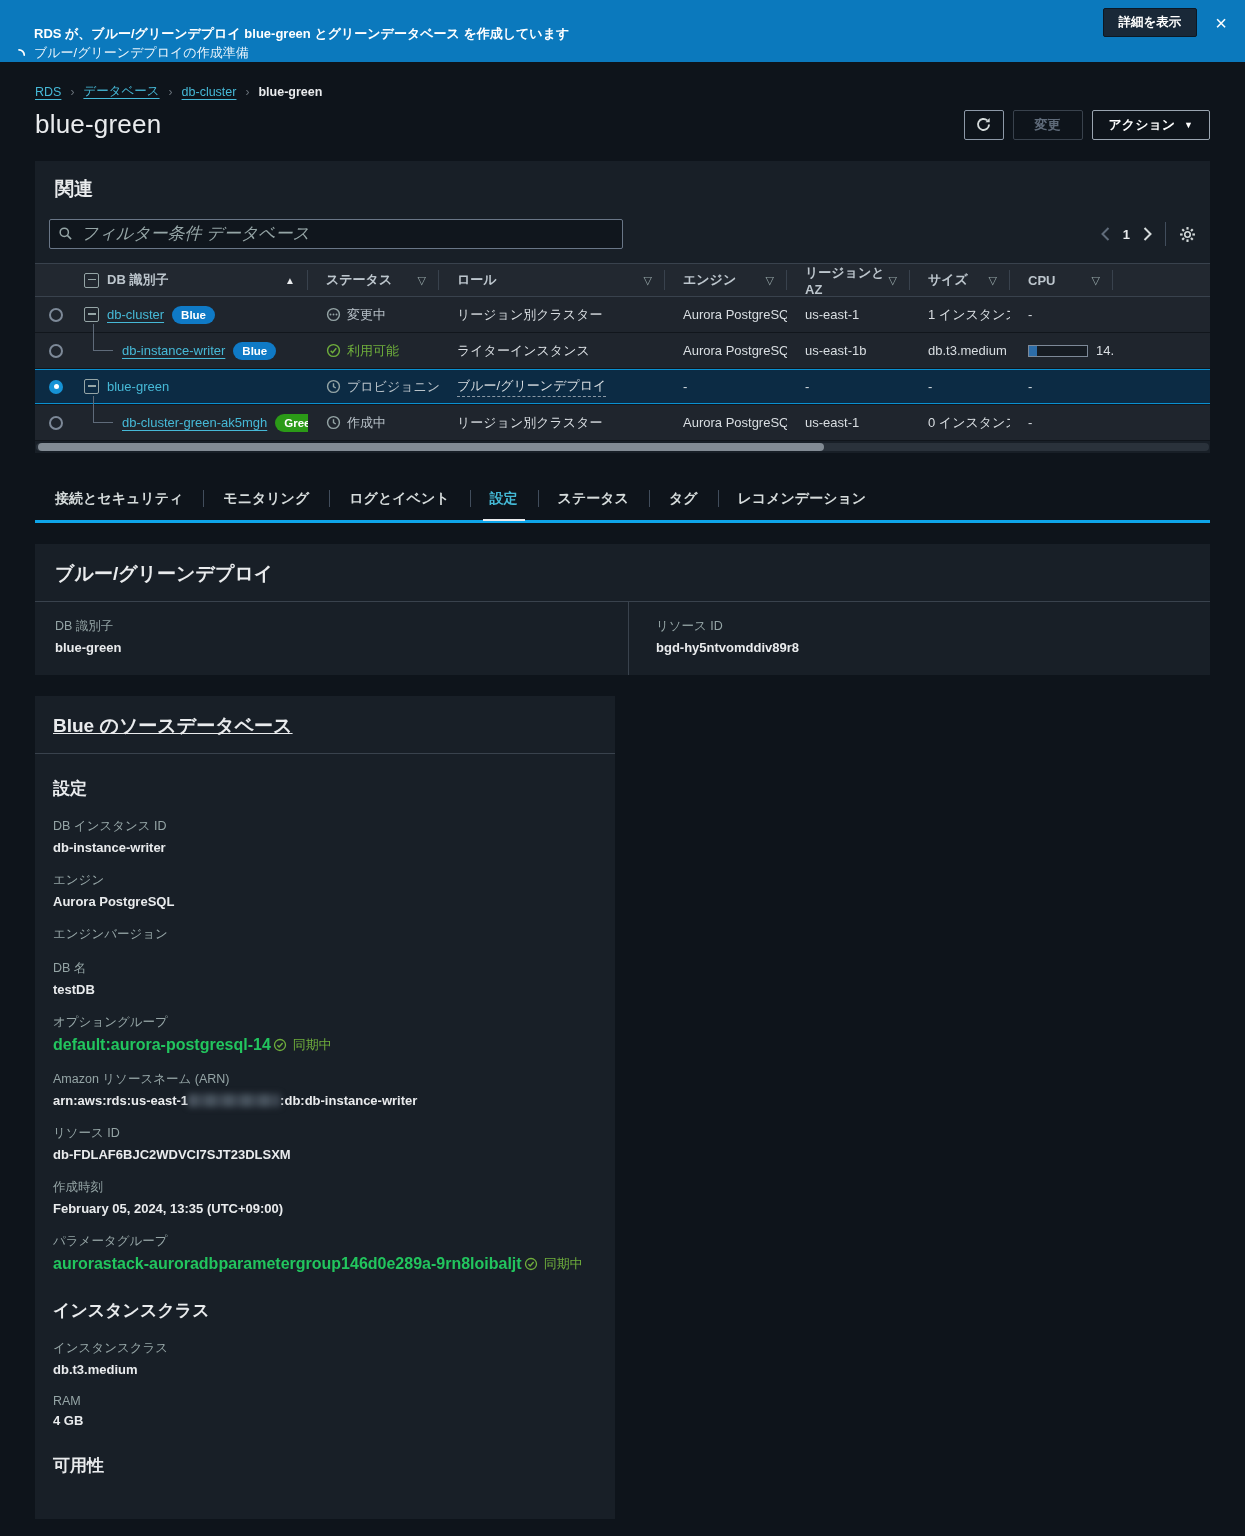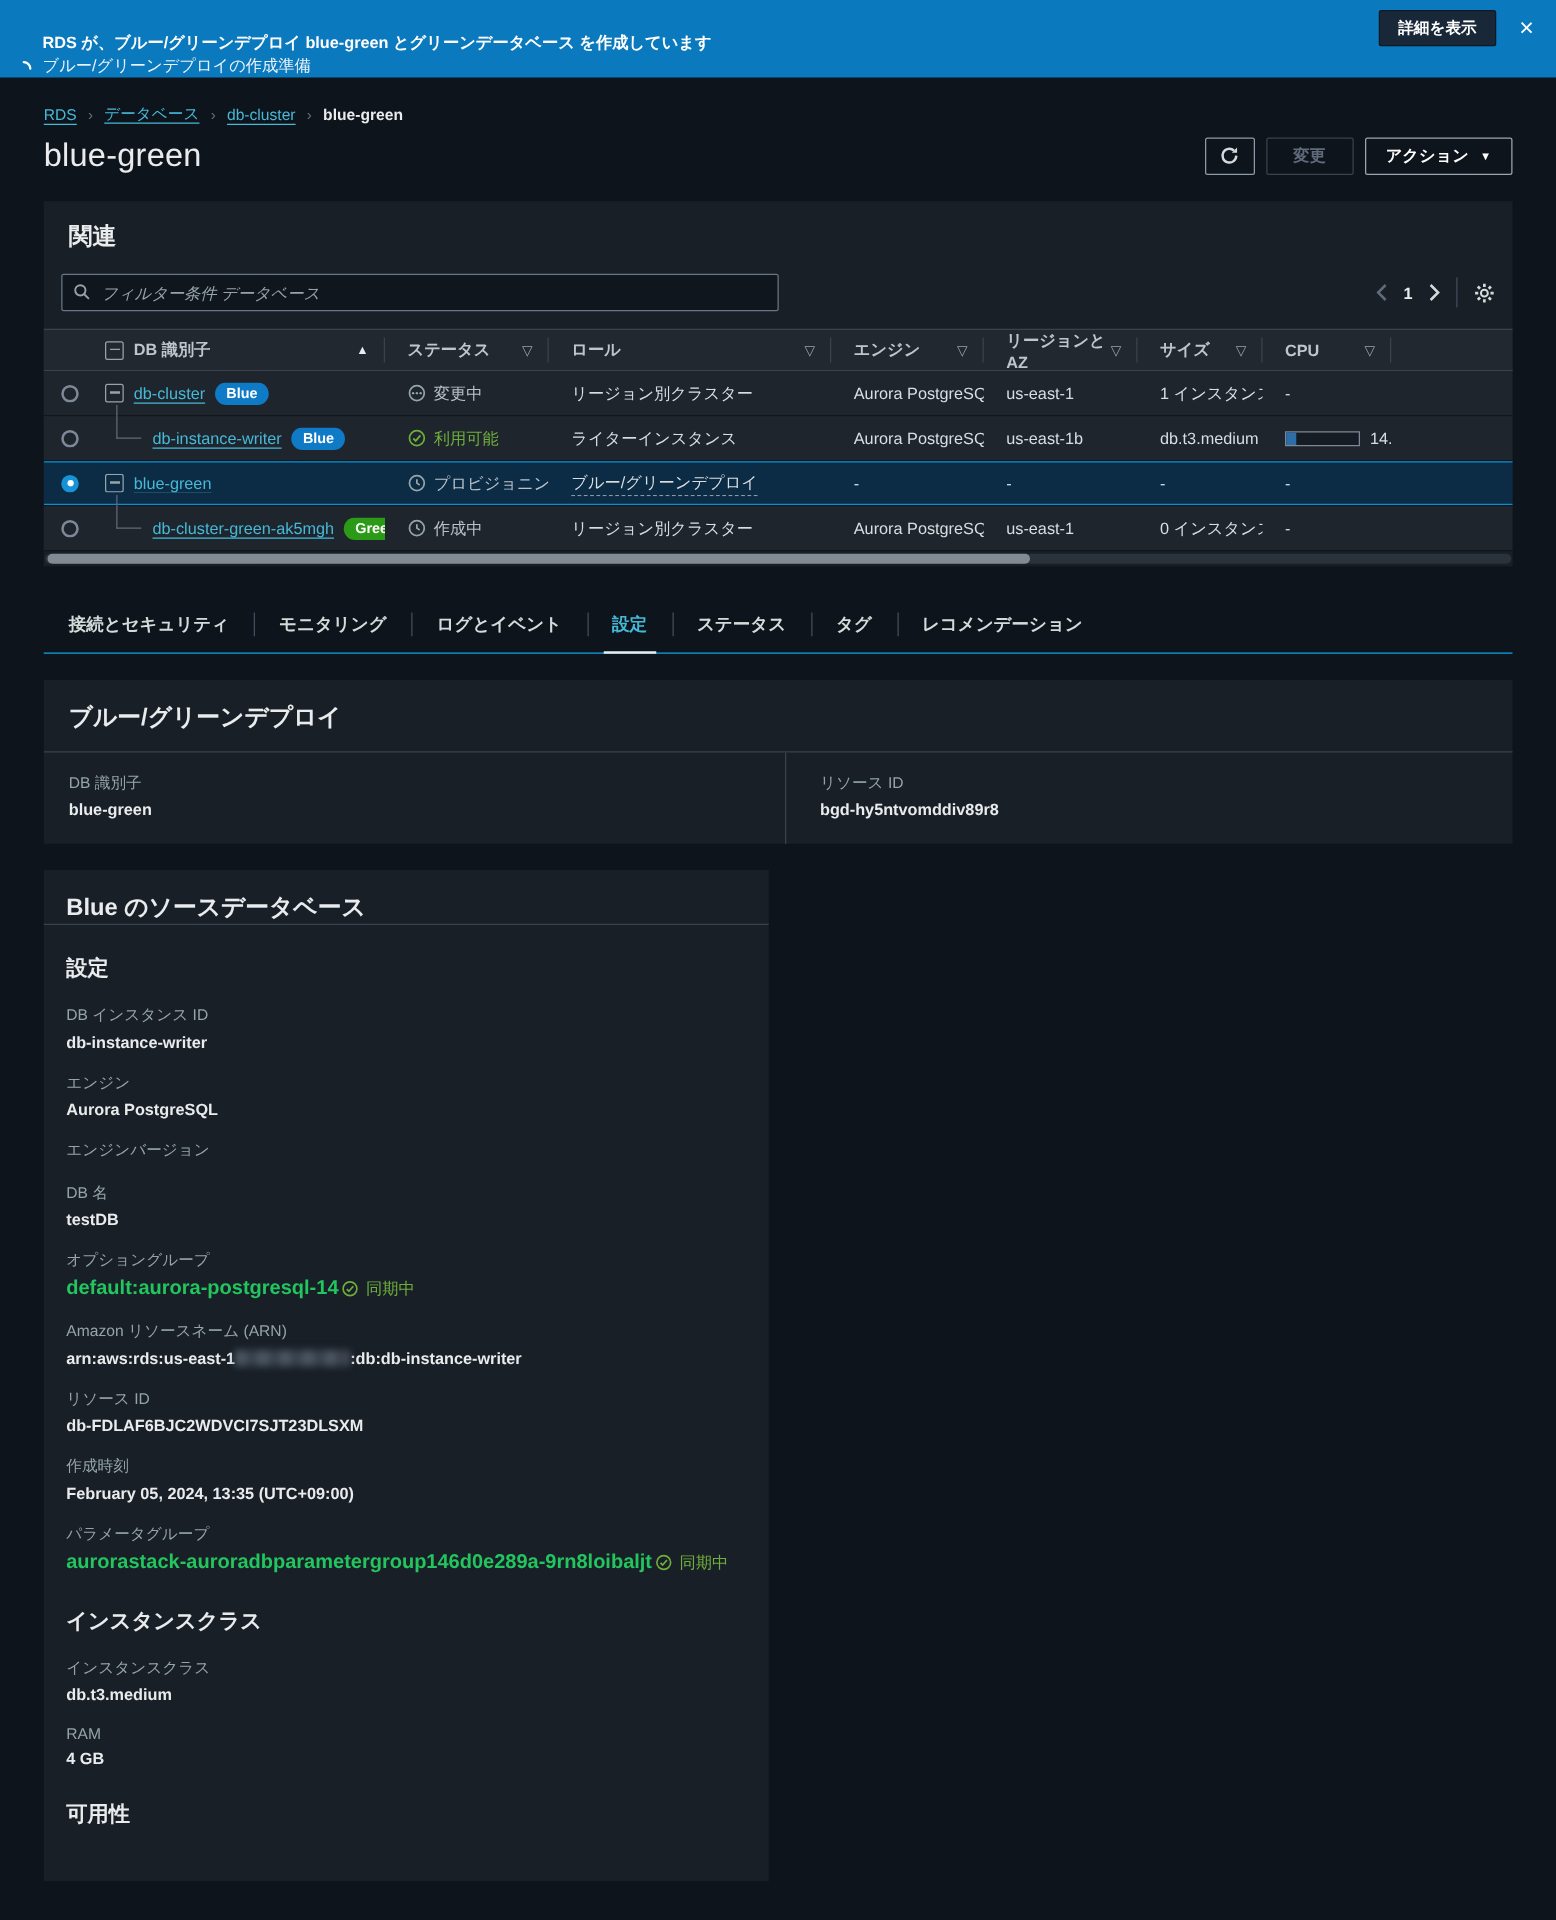--- a/index.html
+++ b/index.html
@@ -55,21 +55,21 @@
   .card { background:#181f27; margin-top:21px; }
   .card-header { padding:15px 20px 11px 20px; }
   .card-header h2 { font-size:19px; font-weight:700; color:#e9ebed; }
   .card-header-line { border-bottom:1px solid #39424d; }
 
   
   .toolbar { display:flex; align-items:center; padding:6px 14px 14px 14px; }
   .filter-wrap { position:relative; width:574px; }
   .filter-input {
     width:100%; height:30px; background:#10161d; border:1px solid #697687; border-radius:2px;
-    color:#e9ebed; font-size:13px; padding:0 16px 0 31px; font-family:inherit;
+    color:#e9ebed; font-size:17px; padding:0 16px 0 31px; font-family:inherit;
   }
   .filter-input::placeholder { color:#95a5a6; font-style:italic; }
   .filter-search-icon { position:absolute; left:9px; top:7px; }
   .toolbar-right { margin-left:auto; display:flex; align-items:center; gap:13px; }
   .pg-chevron { cursor:pointer; display:flex; align-items:center; }
   .pg-num { font-weight:700; color:#e9ebed; font-size:13px; cursor:pointer; }
   .toolbar-divider { width:1px; height:24px; background:#414d5c; }
   .gear-btn { cursor:pointer; display:flex; align-items:center; }
 
   
@@ -109,21 +109,21 @@
   .tree-v1 { left:58px; top:61px; width:1px; height:27px; }
   .tree-h1 { left:58px; top:87px; width:20px; height:1px; }
   .tree-v2 { left:58px; top:133px; width:1px; height:27px; }
   .tree-h2 { left:58px; top:159px; width:20px; height:1px; }
 
   .hscroll { height:12px; padding:2px 1px; background:#181f27; }
   .hscroll-track { height:8px; background:#2a323b; border-radius:4px; position:relative; }
   .hscroll-thumb { position:absolute; left:2px; top:0; height:8px; width:67%; background:#828b94; border-radius:4px; cursor:grab; }
 
   
-  .tabs { display:flex; margin-top:24px; border-bottom:1px solid #0ea5e9; height:46px; align-items:stretch; }
+  .tabs { display:flex; margin-top:24px; border-bottom:3px solid #0ea5e9; height:46px; align-items:stretch; }
   .tab { display:flex; align-items:center; padding:0 20px; font-size:14px; font-weight:700; color:#d5dbdb; cursor:pointer; position:relative; }
   .tab:not(:first-child)::before { content:""; position:absolute; left:0; top:13px; bottom:13px; width:1px; background:#414d5c; }
   .tab.active { color:#44b9d6; }
   .tab.active::after { content:""; position:absolute; left:13px; right:13px; bottom:-1px; height:2.5px; background:#e9ebed; }
 
   
   .bg-body { display:grid; grid-template-columns:593px auto; }
   .bg-col { padding:16px 20px 20px 20px; }
   .bg-col + .bg-col { border-left:1px solid #39424d; padding-left:27px; }
   .field-label { color:#95a5a6; font-size:12.5px; margin-bottom:5px; }
@@ -418,21 +418,21 @@
         <div class="field-value">blue-green</div>
       </div>
       <div class="bg-col">
         <div class="field-label">リソース ID</div>
         <div class="field-value">bgd-hy5ntvomddiv89r8</div>
       </div>
     </div>
   </div>
 
   <div class="card source-card">
-    <div class="card-header card-header-line" style="padding:17px 20px 0 18px;">
+    <div class="card-header card-header-line" style="padding:17px 20px 14px 18px;text-decoration:underline;">
       <h2>Blue のソースデータベース</h2>
     </div>
     <div class="source-body">
 
       <div class="sec-heading first">設定</div>
 
       <div class="fld">
         <div class="field-label">DB インスタンス ID</div>
         <div class="field-value">db-instance-writer</div>
       </div>

